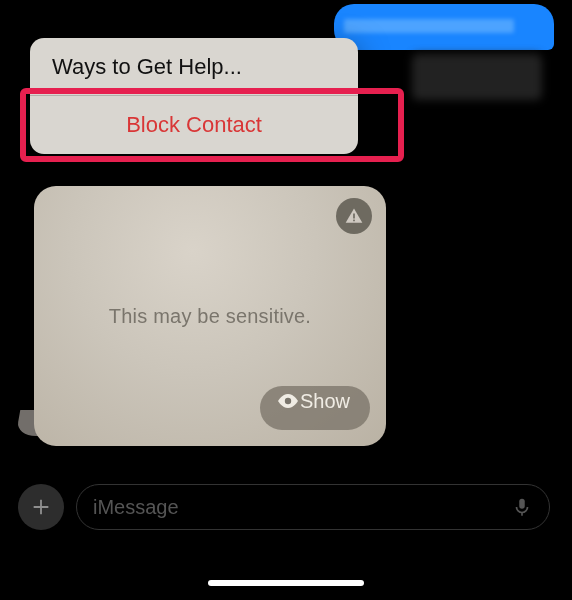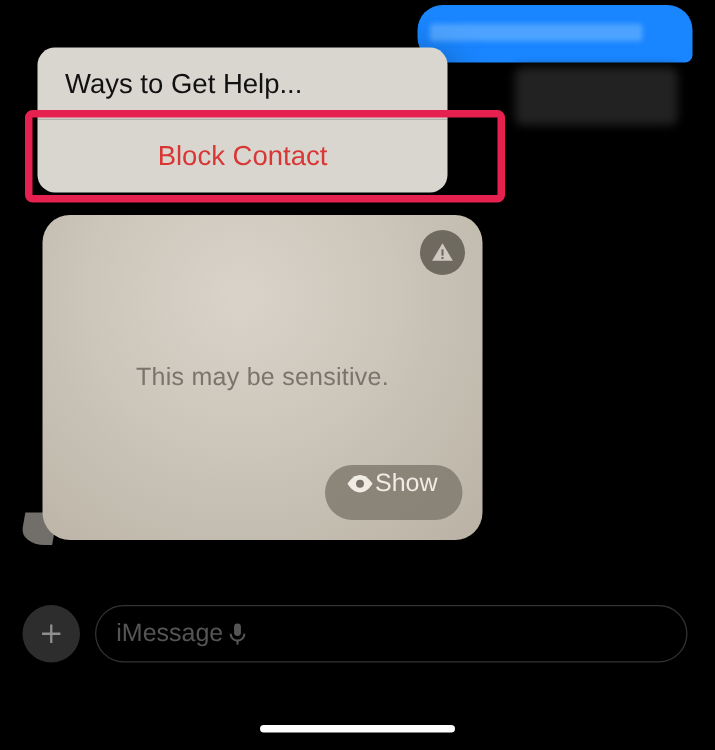--- a/index.html
+++ b/index.html
@@ -89,21 +89,21 @@
       top:410px;
       width:26px;
       height:26px;
       background:#cfc9c1;
       border-bottom-left-radius: 20px 14px;
       transform: skewX(-10deg);
       opacity:0.55;
     }
     .sensitive-card {
       position:absolute;
-      top:172px;
+      top:186px;
       left:34px;
       width:352px;
       height:260px;
       border-radius: 22px;
       background: radial-gradient(circle at 45% 25%, #d9d3c9 0%, #cbc5ba 45%, #bab2a4 100%);
       display:flex;
       align-items:center;
       justify-content:center;
       overflow:hidden;
     }
@@ -160,20 +160,21 @@
       left:76px;
       bottom:70px;
       right:22px;
       height:46px;
       border-radius:23px;
       border:1.5px solid #333;
       background:#000;
       display:flex;
       align-items:center;
       padding:0 16px;
+      justify-content:space-between;
     }
     .message-placeholder {
       color:#555;
       font-size:20px;
     }
 
     
     .home-indicator {
       position:absolute;
       bottom:14px;

